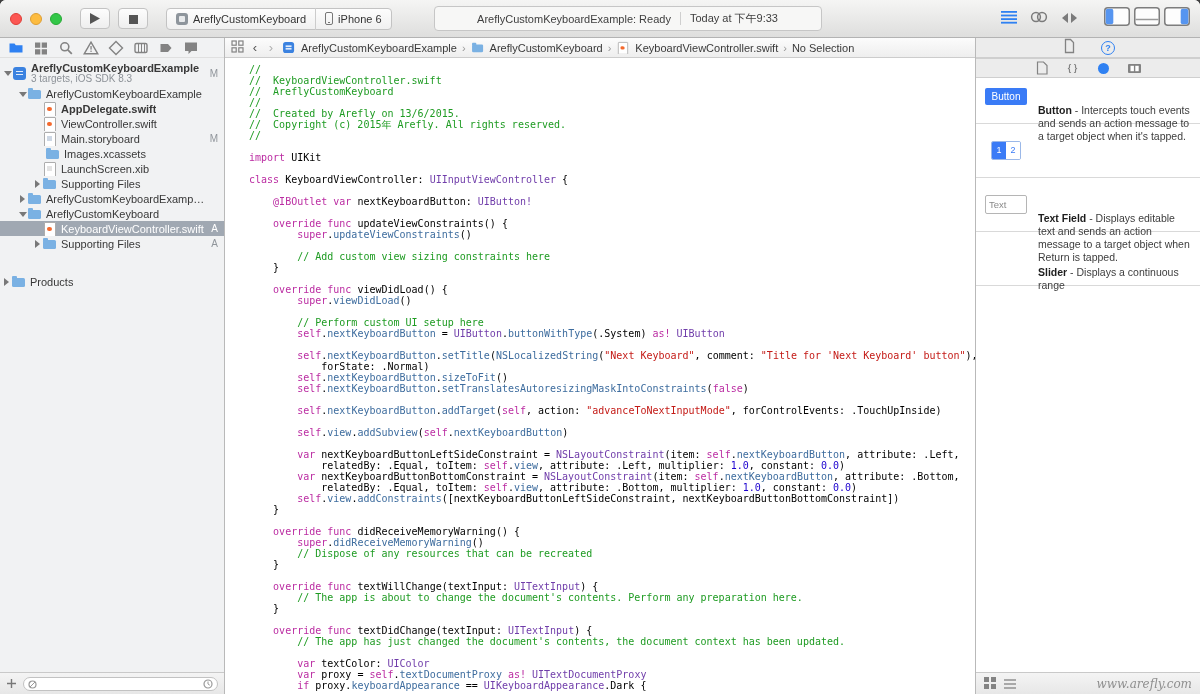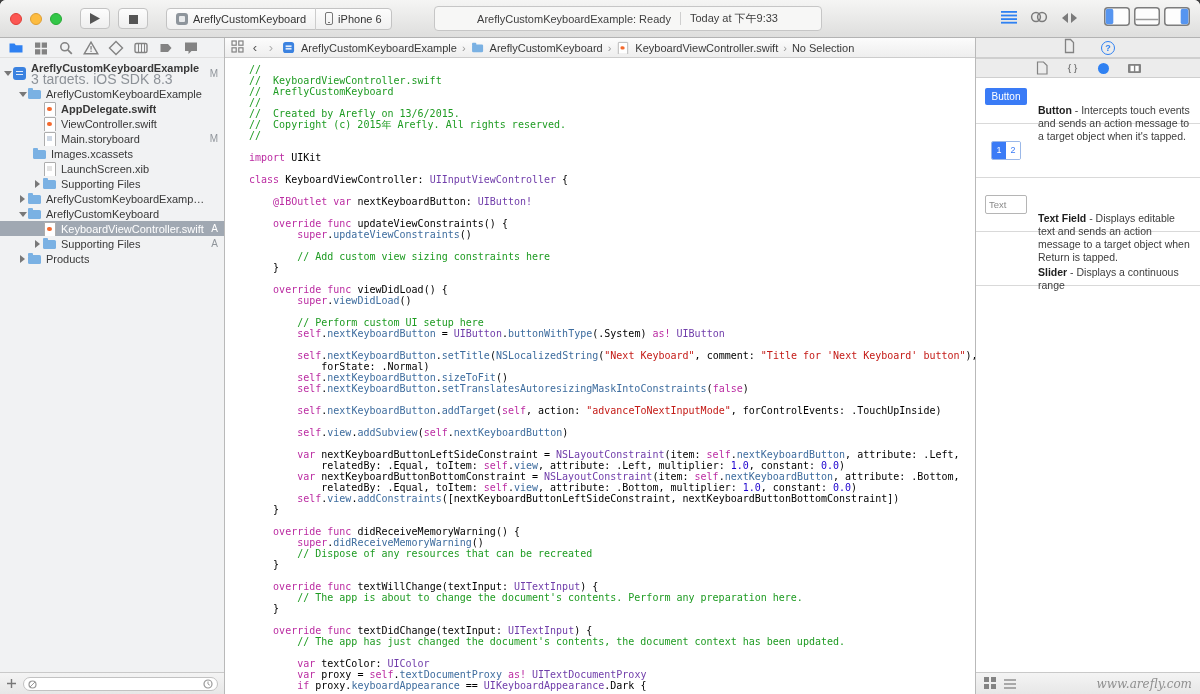--- a/index.html
+++ b/index.html
@@ -72,21 +72,21 @@
       background:#fff; border:1px solid #adadad; border-radius:1px; }
   .fico.swift::after { content:""; position:absolute; left:3.5px; top:4.5px; width:5px; height:4.5px;
                        background:#f4692d; border-radius:45% 55% 50% 50%; }
   .fico.storyboard::after { content:""; position:absolute; left:3.5px; top:4px; width:5px; height:5px;
                             background:#cdd7e4; }
   .fico.xib::after { content:""; position:absolute; left:3.5px; top:4px; width:5px; height:5px; background:#e3e3e3; }
   .fico.sm { transform:scale(.85); margin-right:2px; }
   .tcol { display:flex; flex-direction:column; justify-content:center; overflow:hidden; }
   .tlabel { overflow:hidden; text-overflow:ellipsis; }
   .tlabel.b { font-weight:bold; line-height:12px; }
-  .tsub { font-size:14px; color:#8d9298; line-height:10px; }
+  .tsub { font-size:10px; color:#8d9298; line-height:10px; }
   .badge { position:absolute; right:6px; color:#90959b; font-size:10px; }
   .nav-bottom { height:22px; flex:0 0 22px; border-top:1px solid #c9c9c9;
                 background:linear-gradient(#f4f4f4,#e7e7e7); display:flex; align-items:center;
                 padding:0 6px; gap:6px; }
   .filter-cap { flex:1; height:14px; border:1px solid #c2c2c2; border-radius:7px; background:#fff;
                 display:flex; align-items:center; padding:0 4px; }
   .filter-cap .sp { flex:1; }
 
   
   .editor { flex:1; min-width:0; display:flex; flex-direction:column; background:#fff; }
@@ -297,21 +297,21 @@
             <span class="tri "></span>
             <span class="fico swift"></span>
             <span class="tlabel">ViewController.swift</span>
           </div>
           <div class="tree-row" style="padding-left: 33px;">
             <span class="tri "></span>
             <span class="fico storyboard"></span>
             <span class="tlabel">Main.storyboard</span>
             <span class="badge">M</span>
           </div>
-          <div class="tree-row" style="padding-left: 23px;">
+          <div class="tree-row" style="padding-left: 36px;">
             <span class="tri "></span>
             <span class="fico assets"></span>
             <span class="tlabel">Images.xcassets</span>
           </div>
           <div class="tree-row" style="padding-left: 33px;">
             <span class="tri "></span>
             <span class="fico xib"></span>
             <span class="tlabel">LaunchScreen.xib</span>
           </div>
           <div class="tree-row" style="padding-left: 33px;">
@@ -334,21 +334,21 @@
             <span class="fico swift"></span>
             <span class="tlabel">KeyboardViewController.swift</span>
             <span class="badge">A</span>
           </div>
           <div class="tree-row" style="padding-left: 33px;">
             <span class="tri closed"></span>
             <span class="fico folder"></span>
             <span class="tlabel">Supporting Files</span>
             <span class="badge">A</span>
           </div>
-          <div class="tree-row" style="padding-left: 18px;">
+          <div class="tree-row" style="padding-left: 2px; margin-top: 23px;">
             <span class="tri closed"></span>
             <span class="fico folder"></span>
             <span class="tlabel">Products</span>
           </div>
         </div>
       <div class="nav-bottom">
         <span><svg width="11" height="11" viewBox="0 0 11 11">
               <path d="M5.5 1v9M1 5.5h9" stroke="#777" stroke-width="1.4"></path>
             </svg></span>
         <span class="filter-cap">

